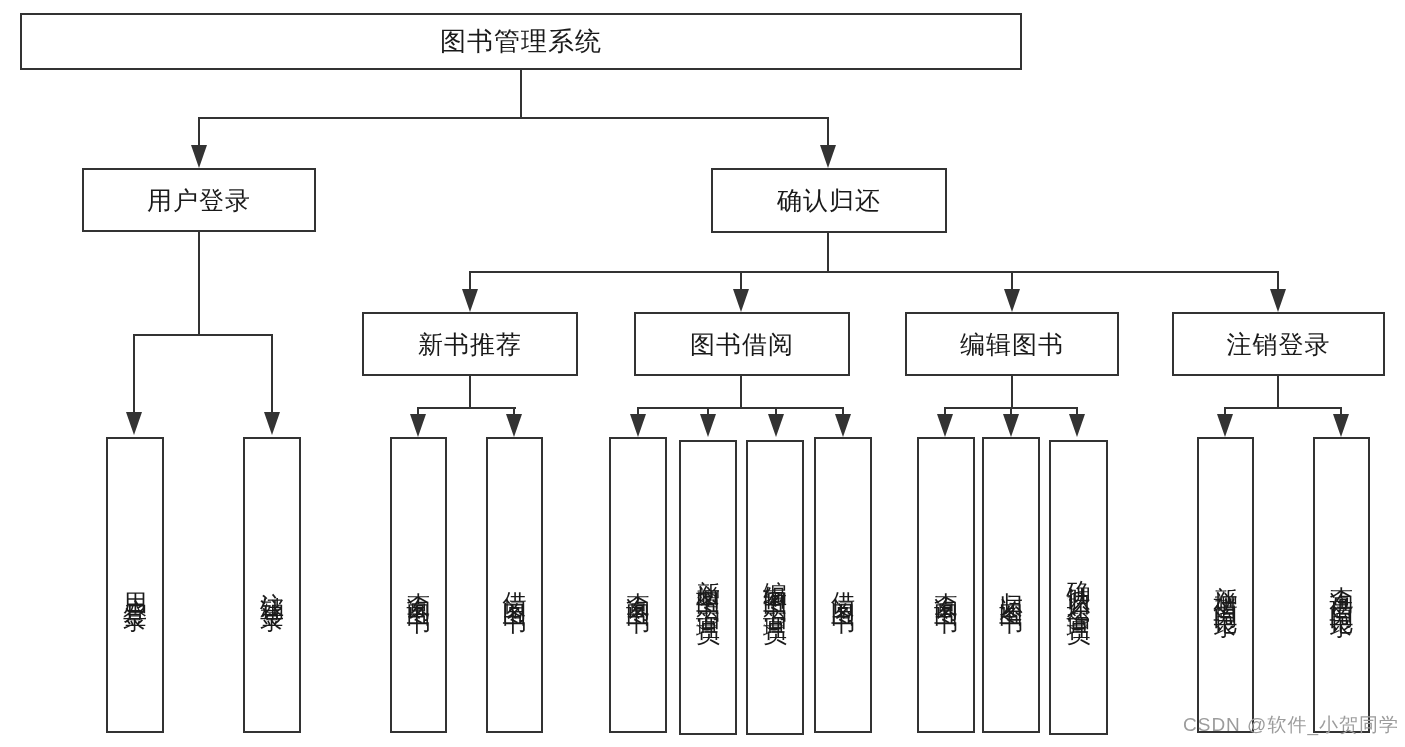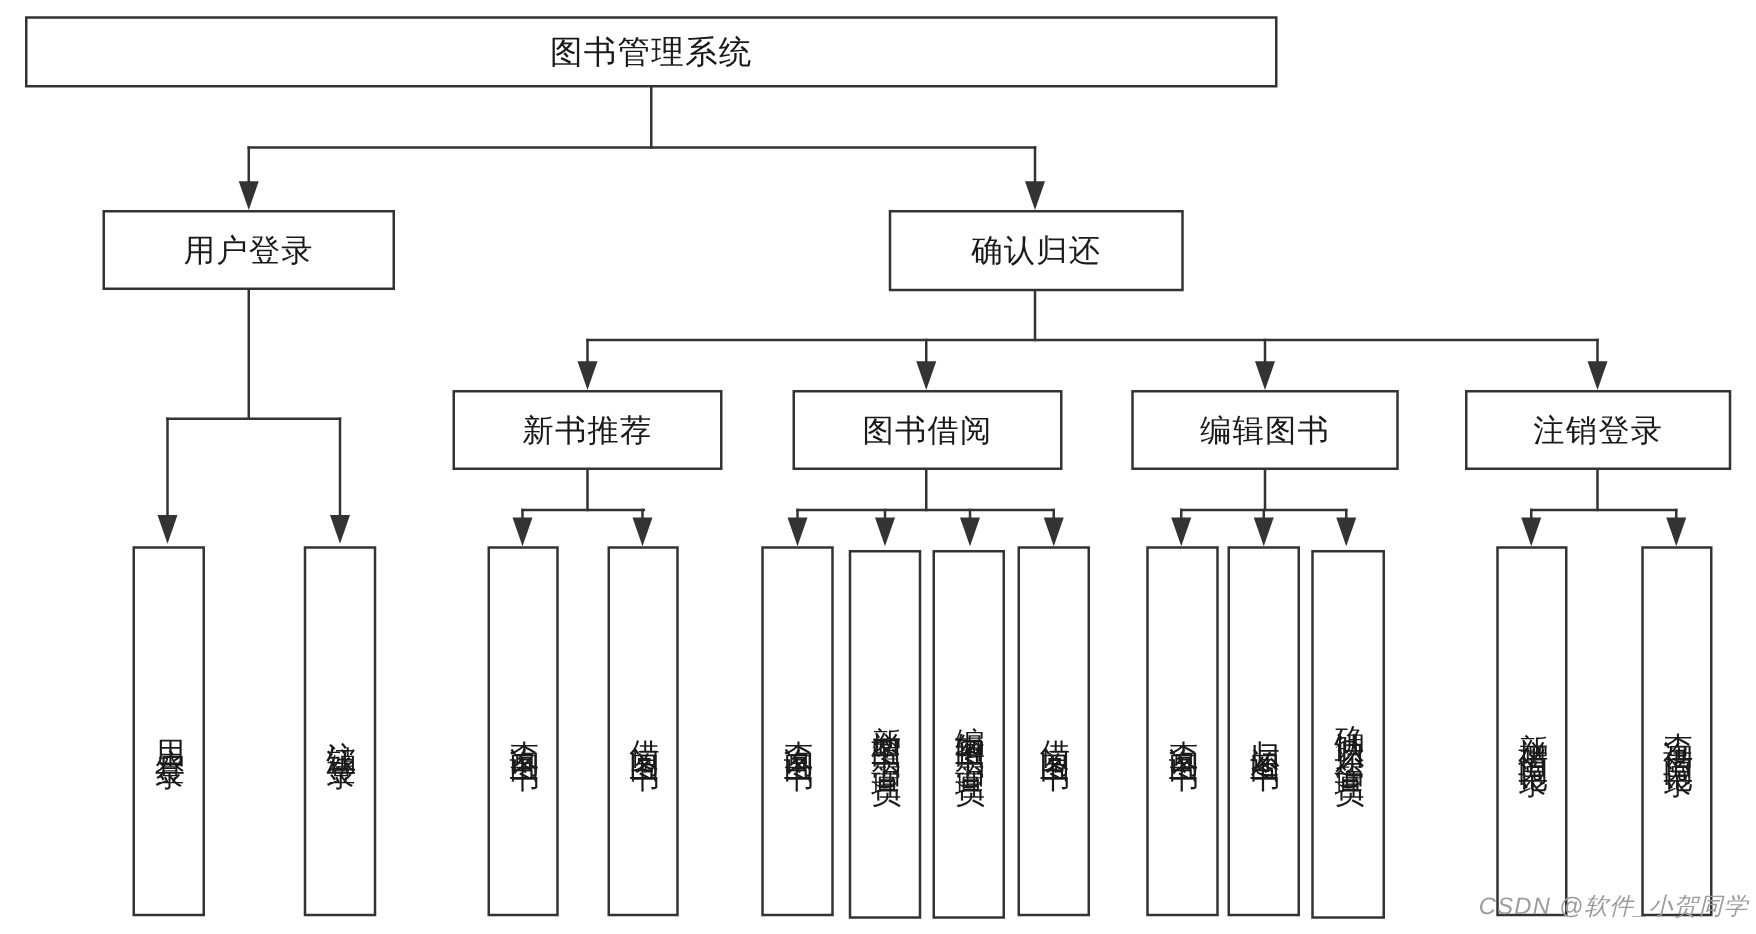--- a/index.html
+++ b/index.html
@@ -53,21 +53,20 @@
   }
   .watermark {
     position: absolute;
     left: 1183px;
     top: 712px;
     font-size: 19px;
     letter-spacing: 1px;
     color: #9c9c9c;
     white-space: nowrap;
     z-index: 5;
-    font-style: italic;
   }
 </style>
 </head>
 <body>
 
 <div class="canvas">
 
   <div class="box root" style="left:20px; top:13px; width:1002px; height:57px;">
     <span>图书管理系统</span>
   </div>

